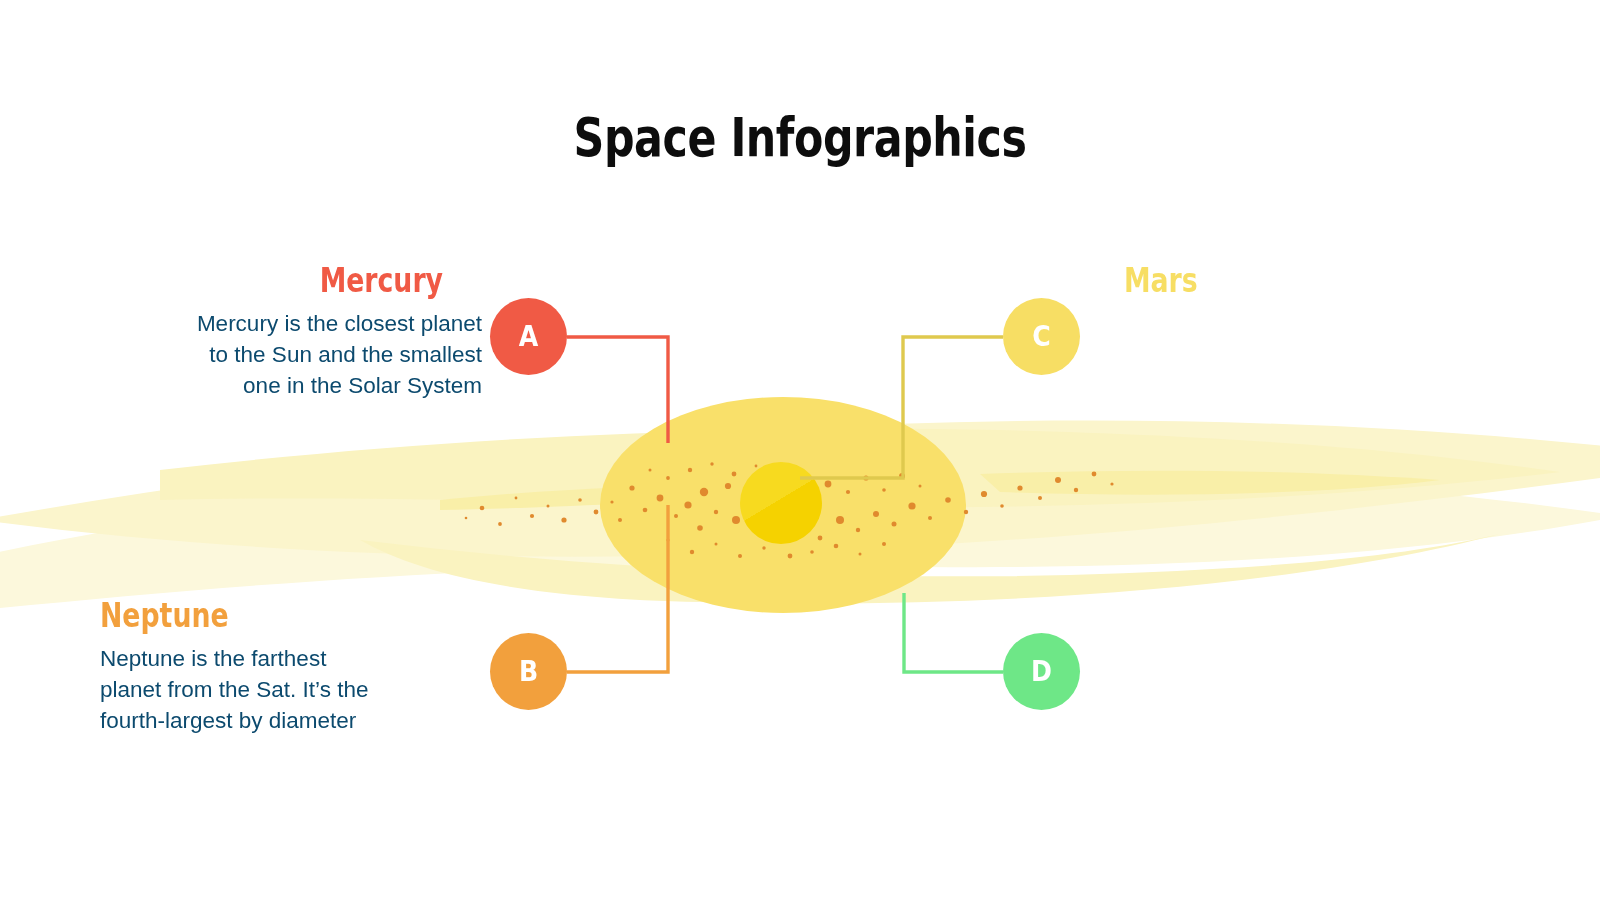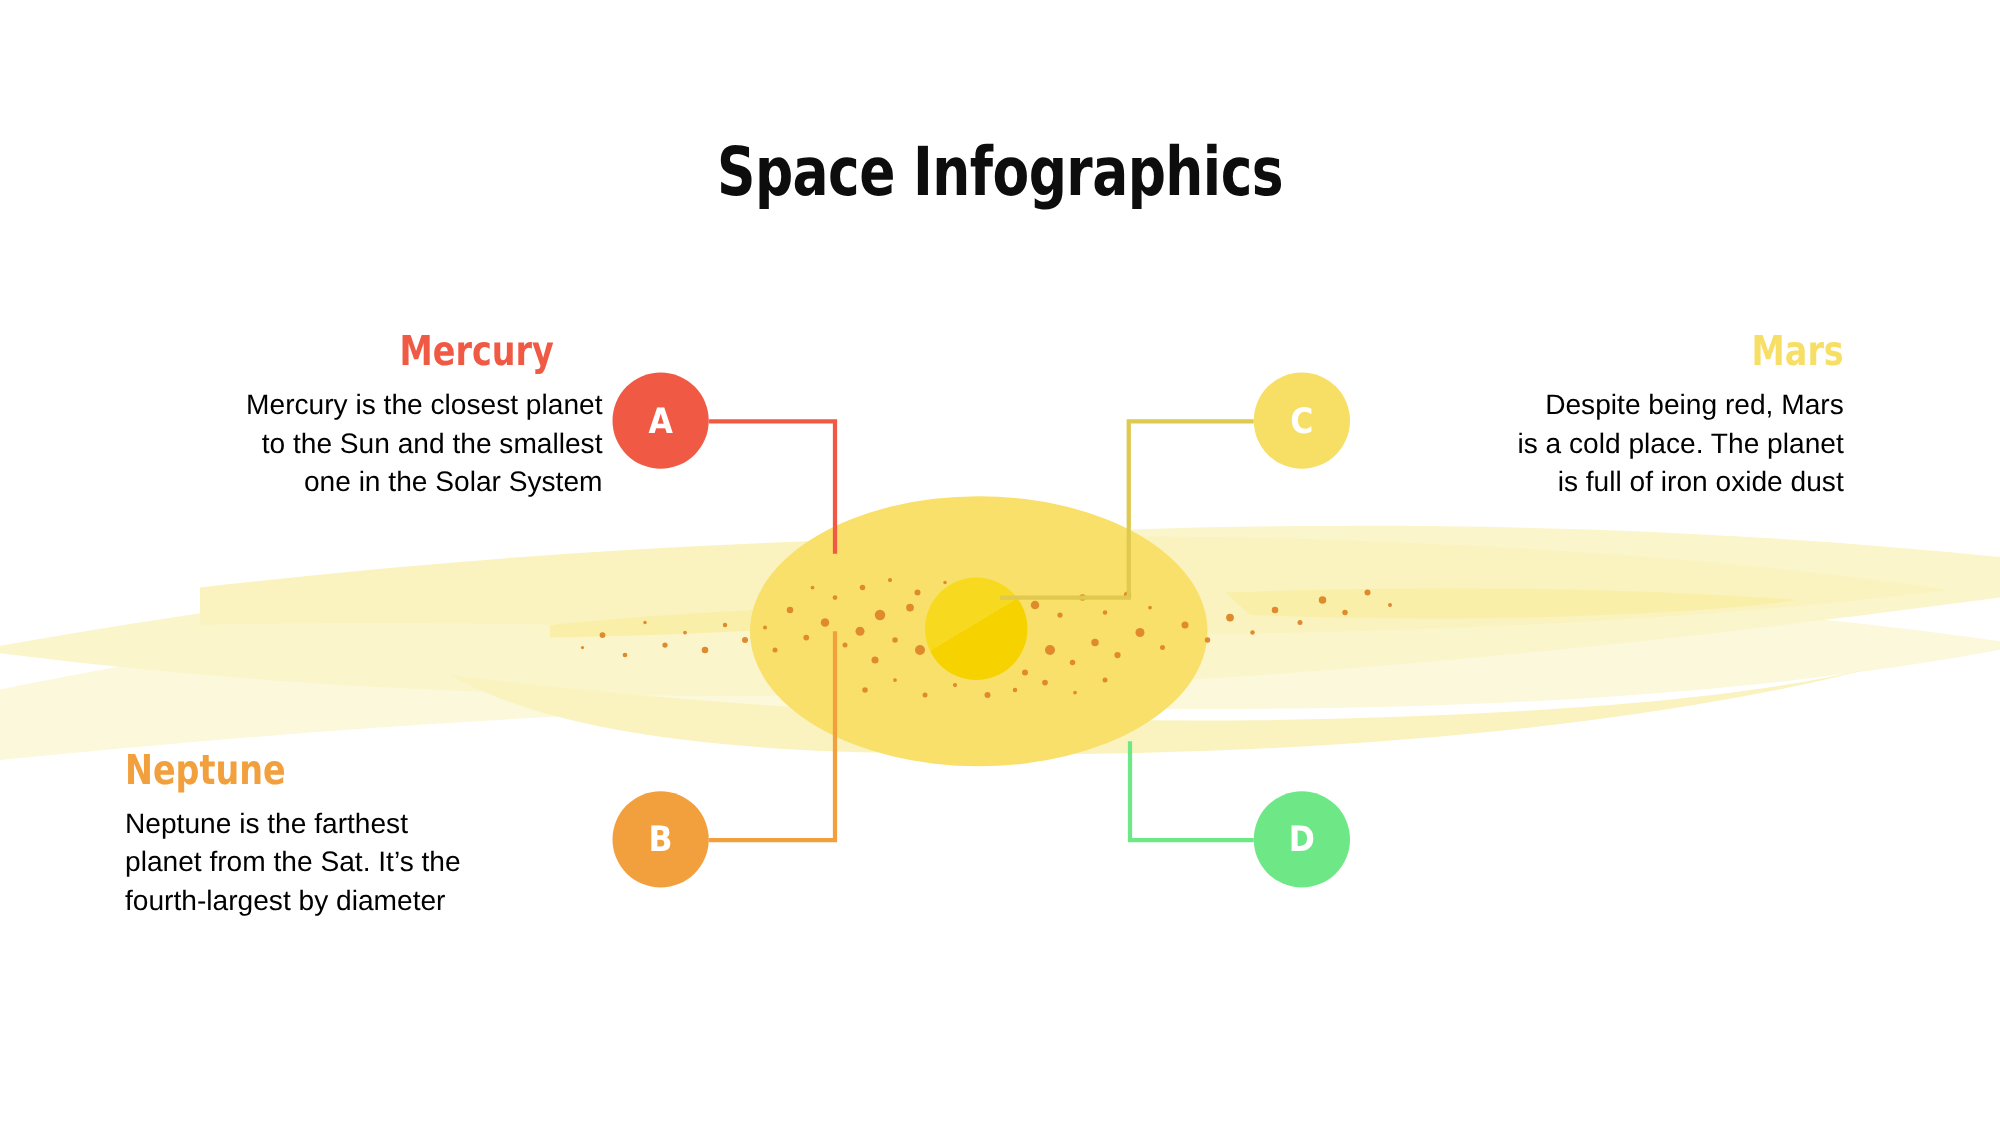--- a/index.html
+++ b/index.html
@@ -61,27 +61,27 @@
     font-size: 33px;
     line-height: 1.15;
     margin: 0 0 9px 0;
     transform: scaleX(0.9);
   }
   .block .body {
     font-family: "Liberation Sans", sans-serif;
     font-weight: 400;
     font-size: 22.5px;
     line-height: 1.37;
-    color: #000000;
+    color: #0c4a6e;
     margin: 0;
     white-space: pre-line;
   }
   .block.left  { text-align: left;  }
   .block.left .heading { transform-origin: left center; }
-  .block.right { text-align: right; }
+  .block.right { }
   .block.right .heading { transform-origin: right center; }
 
   #block-mercury { left: 92px;  top: 262px; text-align: right; }
   #block-neptune { left: 100px;  top: 597px; }
   #block-mars    { left: 1085px; top: 262px; width: 390px; }
   #block-saturn  { left: 1085px; top: 597px; width: 390px; }
 
   
   .marker {
     position: absolute;
@@ -252,19 +252,16 @@
 
   <div class="block left" id="block-neptune">
     <h2 class="heading" style="color: rgb(242, 160, 61);">Neptune</h2>
     <p class="body">Neptune is the farthest
 planet from the Sat. It’s the
 fourth-largest by diameter</p>
   </div>
 
   <div class="block right" id="block-mars">
     <h2 class="heading" style="color: rgb(247, 222, 100);">Mars</h2>
-    <p class="body">Despite being red, Mars
-is a cold place. The planet
-is full of iron oxide dust</p>
   </div>
 
 
 </div>
 
 </body></html>

